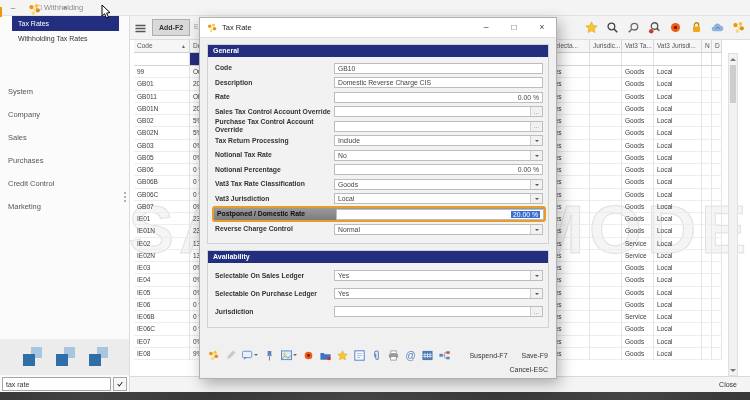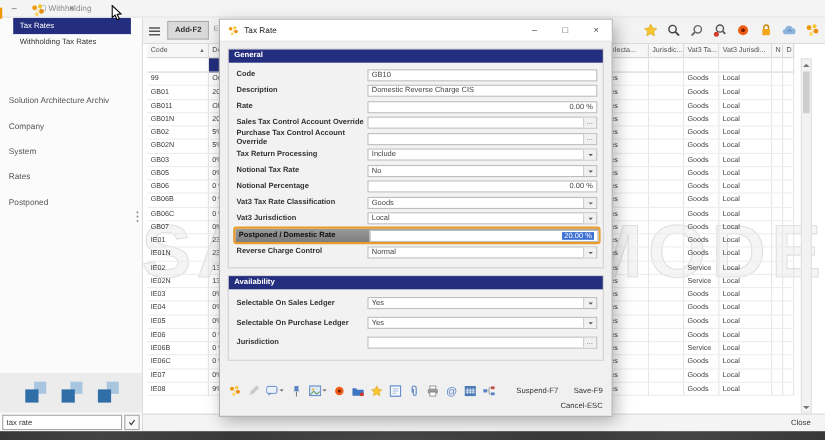--- a/index.html
+++ b/index.html
@@ -121,25 +121,26 @@
     <span>×</span>
   </div>
 </div>
 
 <div class="abs sidebar">
   <div id="sbResults">
       <div class="sb-result selected">Tax Rates</div>
       <div class="sb-result">Withholding Tax Rates</div>
     </div>
   <div class="sb-sections" id="sbSections">
-      <div class="sb-section">Solution Architecture Archiv</div>
+      <div class="sb-section">System</div>
       <div class="sb-section">Company</div>
-      <div class="sb-section">System</div>
-      <div class="sb-section">Rates</div>
-      <div class="sb-section">Postponed</div>
+      <div class="sb-section">Sales</div>
+      <div class="sb-section">Purchases</div>
+      <div class="sb-section">Credit Control</div>
+      <div class="sb-section">Marketing</div>
     </div>
   <div class="abs sb-grip">
       <i></i>
       <i></i>
       <i></i>
     </div>
   <div class="abs sb-logo">
     <span class="lg">
         <span class="b"></span>
         <span class="a"></span>

